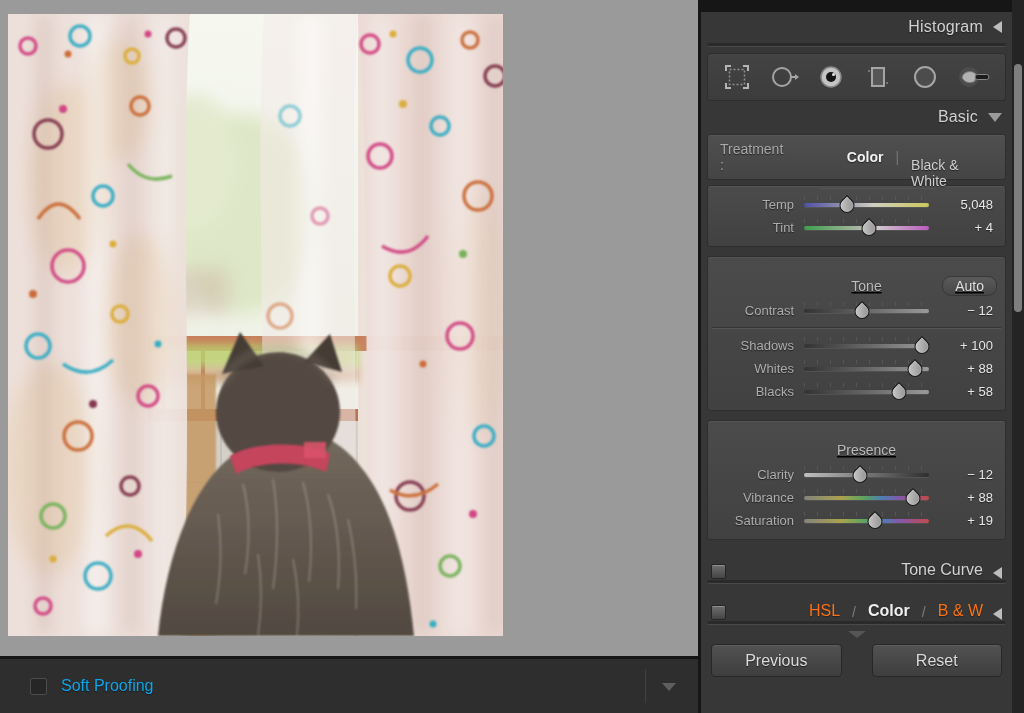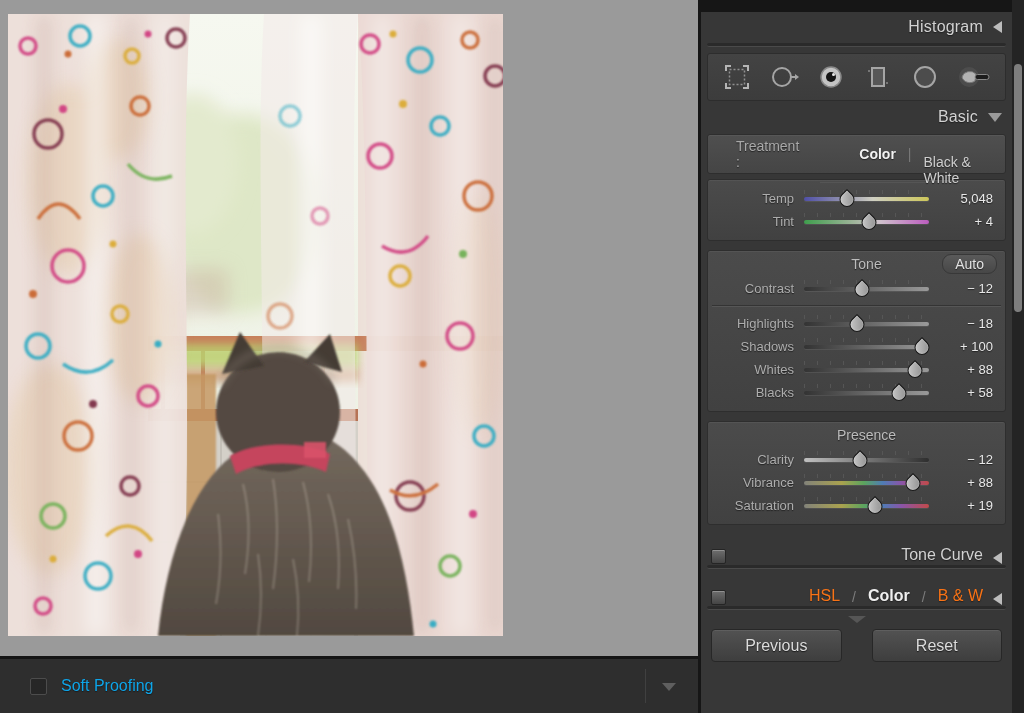--- a/index.html
+++ b/index.html
@@ -27,21 +27,21 @@
   .phdr .title{font-size:16px;color:#d2d2d2;text-shadow:0 1px 1px #1f1f1f;letter-spacing:.2px;}
   .tri-left{width:0;height:0;border-top:6px solid transparent;border-bottom:6px solid transparent;border-right:9px solid #bdbdbd;}
   .tri-down{width:0;height:0;border-left:7px solid transparent;border-right:7px solid transparent;border-top:9px solid #9a9a9a;}
   .groove{height:3px;margin:1px 6px 0;background:#2a2a2a;border-bottom:1px solid #4a4a4a;border-radius:2px;}
   .toolstrip{height:46px;margin:6px 6px 2px;background:linear-gradient(180deg,#434343,#3c3c3c);
              border:1px solid #2d2d2d;border-radius:3px;display:flex;align-items:center;justify-content:space-around;padding:0 6px;}
   .toolstrip svg{display:block;}
   .pbox{margin:3px 6px 0;background:linear-gradient(180deg,#4b4b4b,#414141);
         border:1px solid #2e2e2e;border-radius:3px;box-shadow:inset 0 1px 0 rgba(255,255,255,.05);}
   
-  .treatrow{display:flex;align-items:center;height:38px;padding:0 28px;font-size:14px;}
+  .treatrow{display:flex;align-items:center;height:44px;padding:0 12px;font-size:14px;}
   .treat-label{color:#a9a9a9;text-shadow:0 1px 1px #222;}
   .treat-color{margin-left:60px;color:#f2f2f2;font-weight:bold;text-shadow:0 1px 1px #222;cursor:default;}
   .treat-sep{margin:0 12px;color:#777;}
   .treat-bw{color:#cfcfcf;text-shadow:0 1px 1px #222;margin-top:32px;}
   
   .wbrow{display:flex;align-items:center;height:48px;padding:2px 10px 0;}
   .dropperwrap{width:46px;height:46px;border-radius:50%;background:#3a3a3a;display:flex;align-items:center;justify-content:center;}
   .wblabel{margin-left:58px;font-size:14px;color:#a9a9a9;text-shadow:0 1px 1px #222;}
   .wbvalue{margin-left:46px;font-size:14px;color:#cfcfcf;text-shadow:0 1px 1px #222;}
   .stepper{margin-left:8px;display:flex;flex-direction:column;gap:3px;}
@@ -57,21 +57,21 @@
          background:repeating-linear-gradient(90deg,#5a5a5a 0,#5a5a5a 1px,transparent 1px,transparent 13px);opacity:.8;}
   .track{position:absolute;left:0;right:0;top:8px;height:4px;border-radius:2px;background:#666;box-shadow:0 1px 0 rgba(255,255,255,.08);}
   .track.temp{background:linear-gradient(90deg,#5050a8,#8f8fae 30%,#cfcfc2 55%,#cdc75a 100%);}
   .track.tint{background:linear-gradient(90deg,#3f9e4d,#9fb49a 40%,#cfc3cc 60%,#bb5cbe 100%);}
   .track.neutral{background:linear-gradient(90deg,#333,#9a9a9a);}
   .track.clarity{background:linear-gradient(90deg,#c0c0c0,#2e2e2e);}
   .track.rainbow{background:linear-gradient(90deg,#83837a,#aaa24e 30%,#5ba45e 48%,#4f7cb5 63%,#8a55a8 78%,#c24a4a 100%);}
   .thumb{position:absolute;top:3px;width:13px;height:13px;background:linear-gradient(135deg,#cfcfcf,#8a8a8a);
          border:1px solid #191919;border-radius:50% 0 50% 50%;transform:translateX(-50%) rotate(-45deg);
          box-shadow:inset 0 0 2px rgba(255,255,255,.5);}
-  .sectitle{display:grid;grid-template-columns:96px 1fr 68px;align-items:center;height:26px;padding:0 8px 0 0;}
+  .sectitle{display:grid;grid-template-columns:96px 1fr 68px;align-items:center;height:26px;padding:16px 8px 0 0;text-decoration:underline;}
   .sectitle .name{grid-column:2;text-align:center;font-size:14px;color:#bcbcbc;text-shadow:0 1px 1px #222;}
   .autobtn{grid-column:3;justify-self:end;font-size:14px;color:#e2e2e2;background:linear-gradient(180deg,#5a5a5a,#474747);
            border:1px solid #383838;border-radius:9px;padding:1px 12px;text-shadow:0 1px 1px #222;}
   .inner-sep{height:1px;background:#343434;border-bottom:1px solid #565656;margin:5px 4px;}
   .pad-b{padding-bottom:7px;}
   
   .phdr2{display:flex;align-items:flex-end;height:31px;padding:0 10px;gap:10px;}
   .toggle{width:13px;height:13px;border-radius:2px;background:linear-gradient(180deg,#6e6e6e,#454545);
           border:1px solid #252525;box-shadow:inset 0 1px 0 rgba(255,255,255,.25);}
   .phdr2 .spacer{flex:1;}
@@ -359,29 +359,20 @@
           <span class="slabel">Contrast</span>
           <span class="trackwrap">
             <span class="ticks"></span>
             <span class="track neutral"></span>
             <span class="thumb" style="left: 46%;"></span>
           </span>
           <span class="svalue">− 12</span>
         </div>
         <div class="inner-sep"></div>
         <div class="srow">
-          <span class="slabel">Highlights</span>
-          <span class="trackwrap">
-            <span class="ticks"></span>
-            <span class="track neutral"></span>
-            <span class="thumb" style="left: 42%;"></span>
-          </span>
-          <span class="svalue">− 18</span>
-        </div>
-        <div class="srow">
           <span class="slabel">Shadows</span>
           <span class="trackwrap">
             <span class="ticks"></span>
             <span class="track neutral"></span>
             <span class="thumb" style="left: 94%;"></span>
           </span>
           <span class="svalue">+ 100</span>
         </div>
         <div class="srow">
           <span class="slabel">Whites</span>

